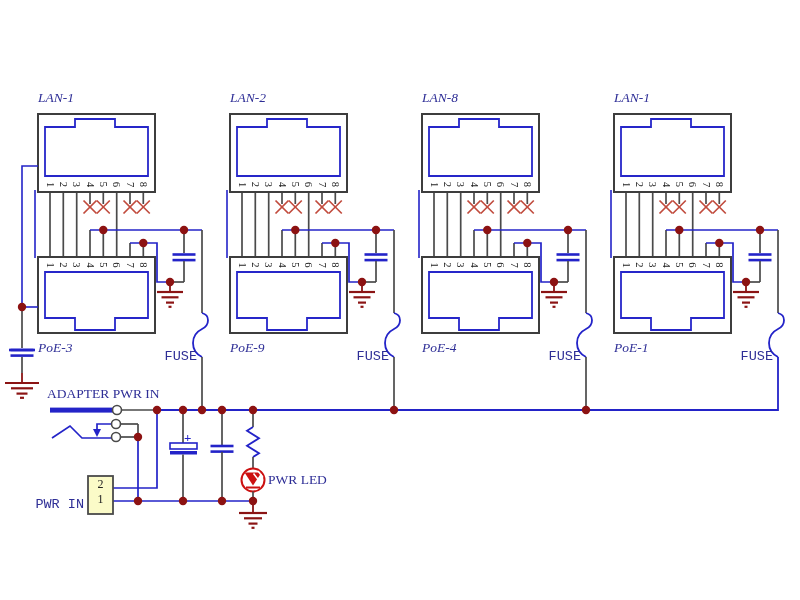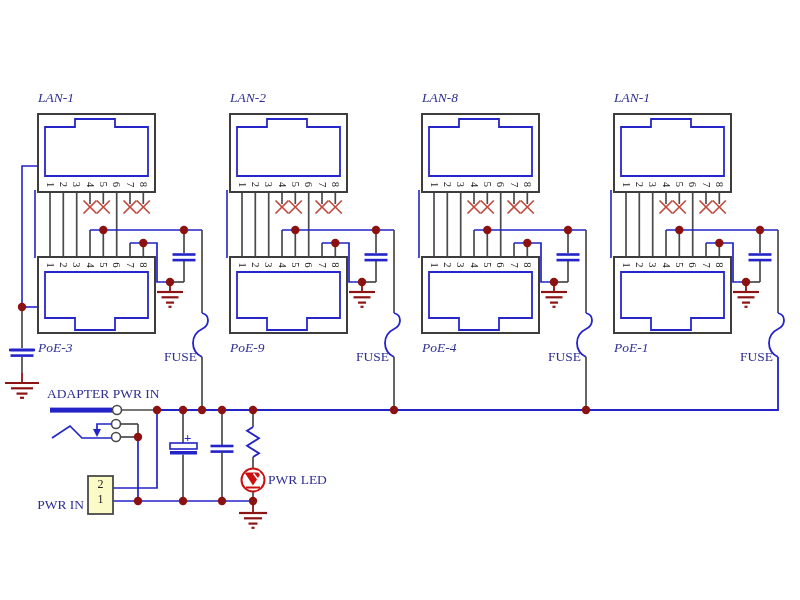--- a/index.html
+++ b/index.html
@@ -1,21 +1,21 @@
 <!DOCTYPE html>
 <html><head>
 <meta charset="utf-8">
 <style>
   html,body{margin:0;padding:0;background:#fff;}
   #canvas{position:relative;width:800px;height:600px;background:#fff;overflow:hidden;
           font-family:"Liberation Serif","DejaVu Serif",serif;}
   #schematic-svg{position:absolute;left:0;top:0;z-index:1;}
   .lbl{position:absolute;z-index:2;color:#2e2e96;font-size:13.5px;white-space:nowrap;}
   .ctr{text-align:left;font-style:italic;}
-  .rgt{text-align:right;}
+  .rgt{text-align:right;font-family:Liberation Mono, monospace;}
   .pindig{position:absolute;z-index:2;color:#222;font-size:12px;text-align:center;}
   .plus{position:absolute;z-index:2;color:#2323c8;font-weight:bold;font-size:13px;}
 </style>
 </head>
 <body>
 
 <div id="canvas">
   <svg id="schematic-svg" width="800" height="600" viewBox="0 0 800 600">
       <g>
         <line x1="35" y1="190" x2="35" y2="258" stroke="#2323c8" stroke-width="1.6"></line>

